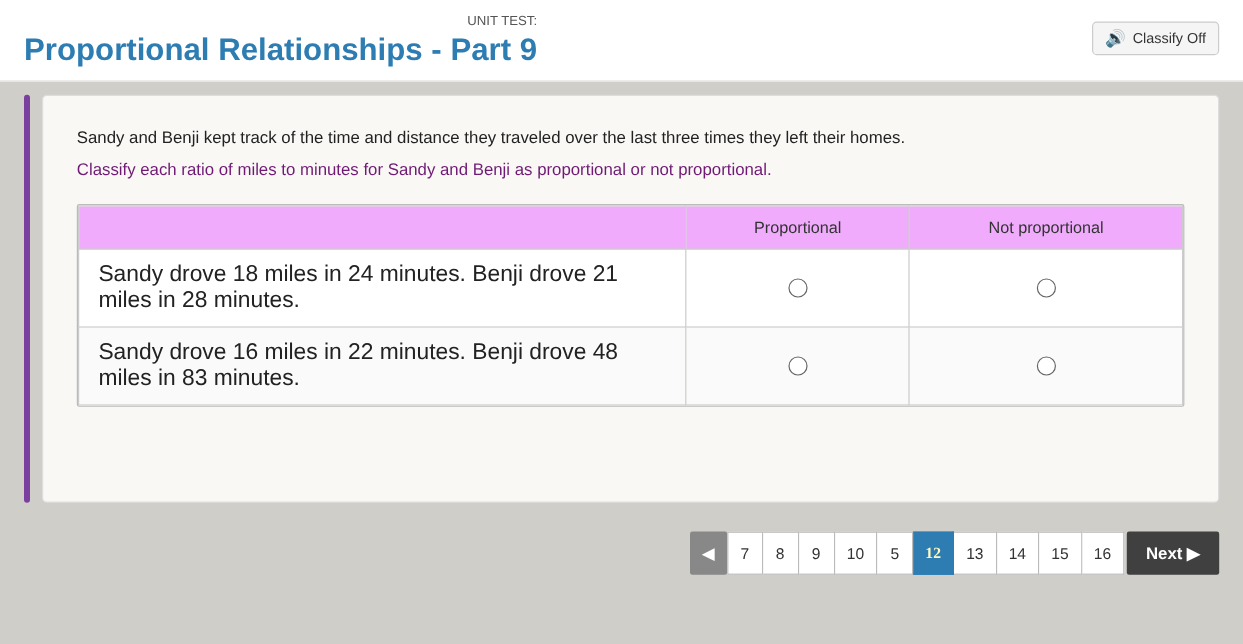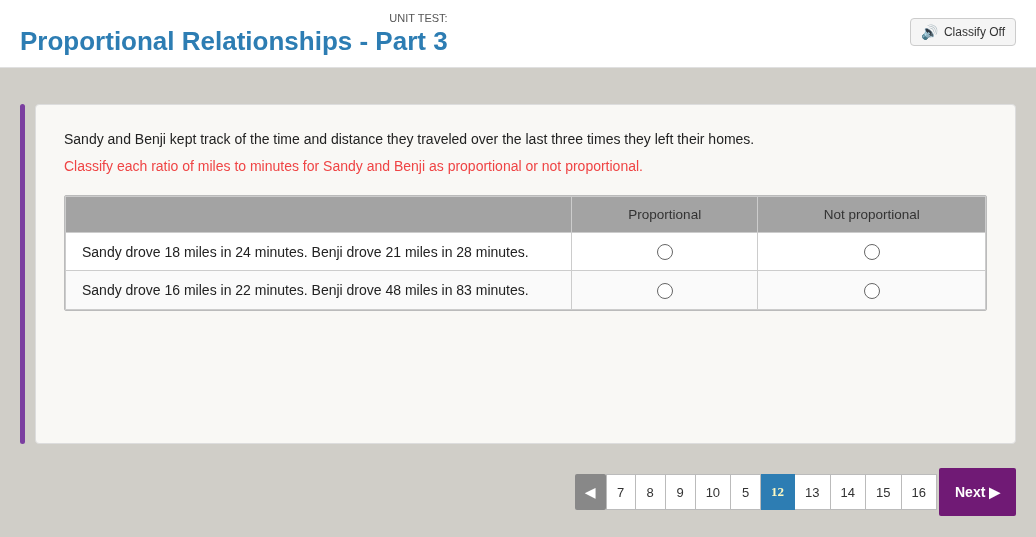--- a/index.html
+++ b/index.html
@@ -48,21 +48,21 @@
       margin-top: 6px;
       color: #333;
     }
 
     .reading-icon {
       font-size: 14px;
     }
 
     .main-content {
       display: flex;
-      padding: 36px 20px 10px 20px;
+      padding: 11px 20px 10px 20px;
       gap: 0;
     }
 
     .left-accent {
       width: 5px;
       background: #7b3fa0;
       border-radius: 3px;
       min-height: 340px;
       flex-shrink: 0;
       margin-right: 10px;
@@ -78,40 +78,40 @@
 
     .question-text {
       font-size: 14px;
       color: #222;
       margin-bottom: 6px;
       line-height: 1.5;
     }
 
     .question-sub {
       font-size: 14px;
-      color: #ef4444;
+      color: #701a75;
       margin-bottom: 18px;
       line-height: 1.5;
     }
 
     .table-wrapper {
       border: 1px solid #bbb;
       border-radius: 2px;
       overflow: hidden;
       width: 100%;
     }
 
     table {
       width: 100%;
       border-collapse: collapse;
       font-size: 13.5px;
     }
 
     table thead tr {
-      background: #a3a3a3;
+      background: #f0abfc;
       margin-top: 24px;
     }
 
     table thead th {
       padding: 10px 16px;
       font-weight: normal;
       color: #333;
       border: 1px solid #ccc;
       text-align: center;
     }
@@ -127,21 +127,21 @@
     }
 
     table tbody tr:nth-child(even) {
       background: #fafafa;
     }
 
     table tbody td {
       padding: 10px 16px;
       border: 1px solid #ccc;
       color: #222;
-      font-size: 14px;
+      font-size: 19px;
     }
 
     table tbody td.desc-cell {
       text-align: left;
     }
 
     table tbody td.radio-cell {
       text-align: center;
       vertical-align: middle;
     }
@@ -199,46 +199,46 @@
 
     .page-num.active {
       background: #2d7db3;
       color: #fef9c3;
       border-color: #2d7db3;
       font-weight: bold;
       font-family: Liberation Serif, serif;
     }
 
     .next-btn {
-      background: #701a75;
+      background: #404040;
       color: #fff;
       border: none;
       padding: 0 16px;
-      height: 48px;
+      height: 36px;
       font-size: 14px;
       font-weight: bold;
       cursor: pointer;
       display: flex;
       align-items: center;
       gap: 4px;
       margin-left: 2px;
       border-radius: 2px;
     }
 
     .prev-btn {
       border-radius: 2px;
     }
   </style>
 </head>
 <body>
 
 <div class="top-bar">
   <div>
     <span class="unit-label">UNIT TEST:</span>
-    <span class="page-title">Proportional Relationships - Part 3</span>
+    <span class="page-title">Proportional Relationships - Part 9</span>
   </div>
   <button class="reading-btn">
     <span class="reading-icon">🔊</span>
     <span>Classify Off</span>
   </button>
 </div>
 
 <div class="main-content">
   <div class="left-accent"></div>
   <div class="question-card">

